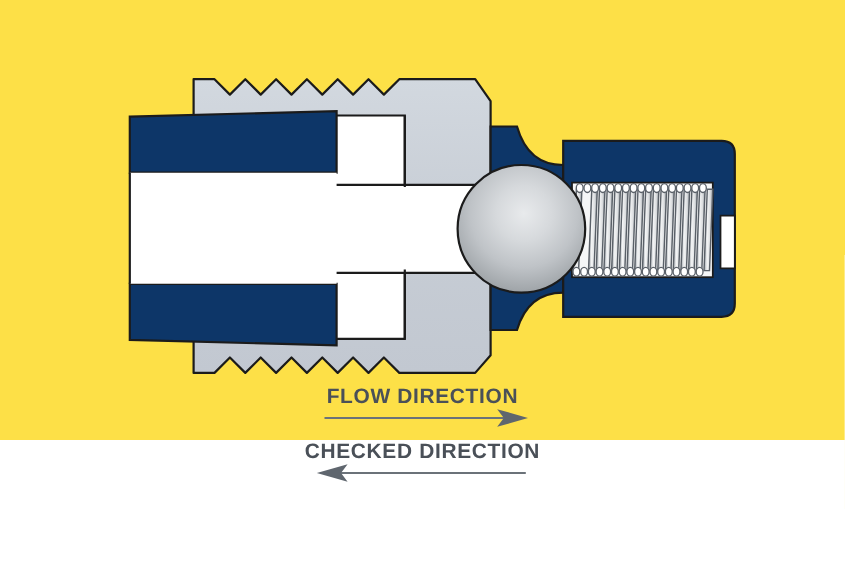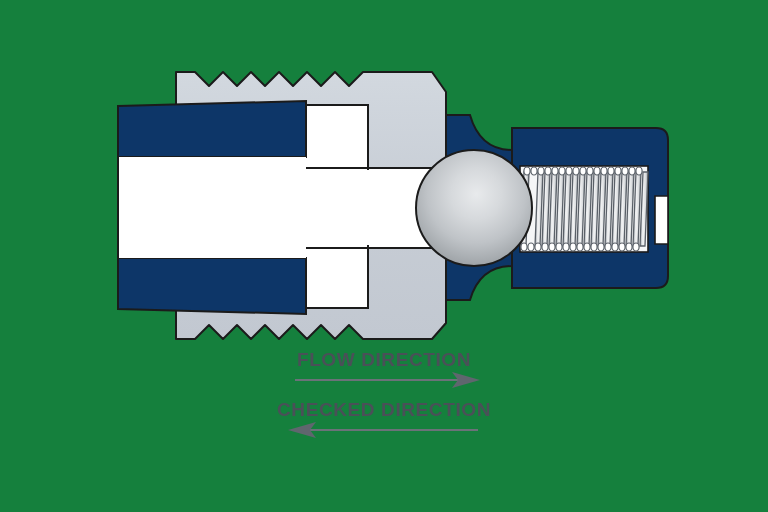--- a/index.html
+++ b/index.html
@@ -9,22 +9,22 @@
   }
   body {
     width: 768px;
     height: 512px;
     font-family: "Liberation Sans", sans-serif;
     overflow: hidden;
   }
   #diagram-root {
     position: relative;
     width: 768px;
-    height: 512px;
-    background: #15803d;
+    height: 400px;
+    background: #fde047;
   }
   svg.valve-svg {
     display: block;
     width: 768px;
     height: 512px;
   }
   .label-text {
     font-family: "Liberation Sans", sans-serif;
     font-weight: bold;
     font-size: 19px;

